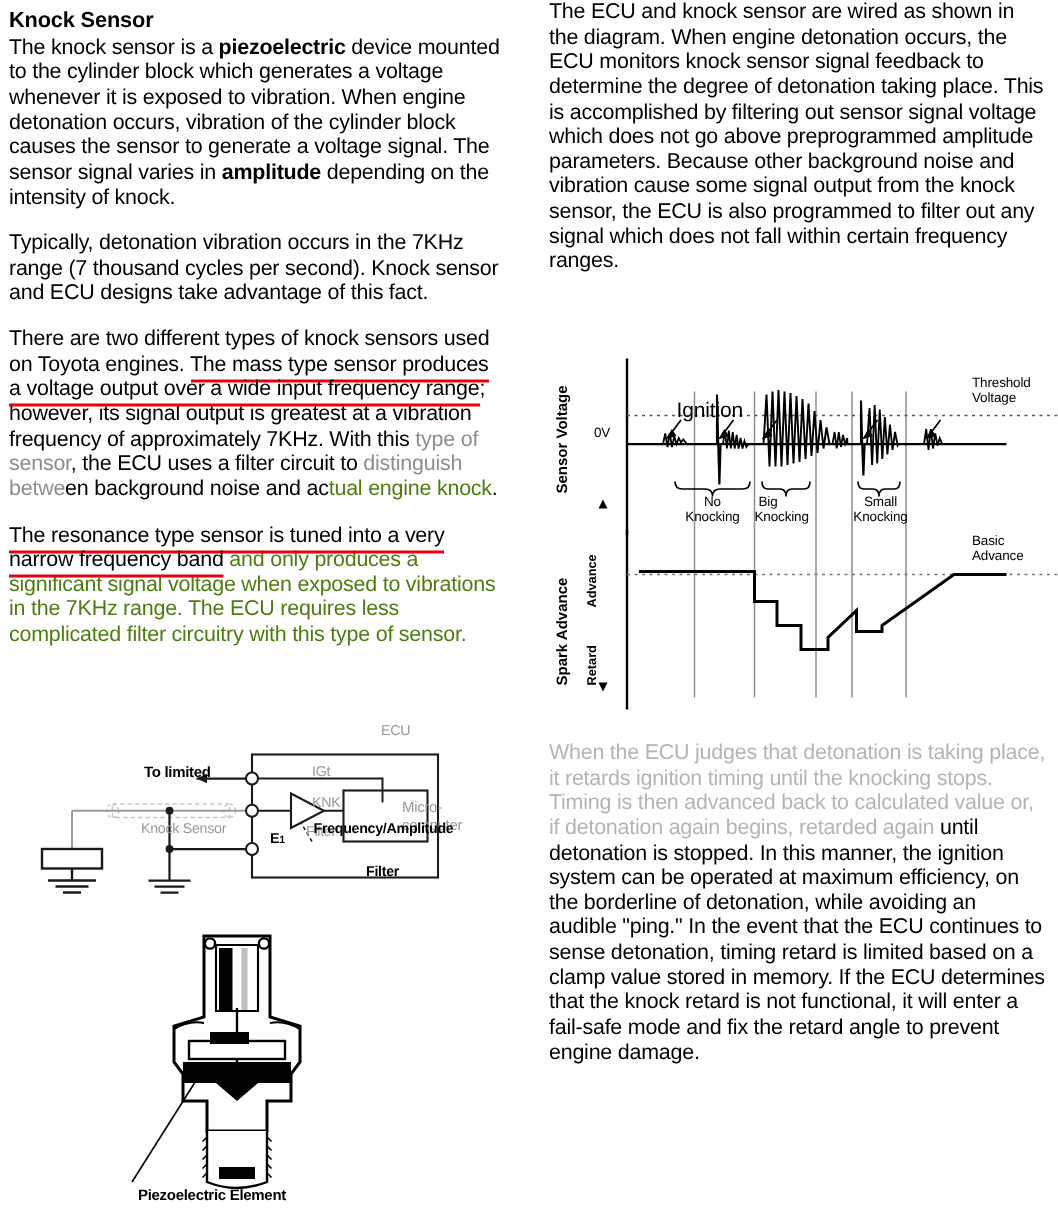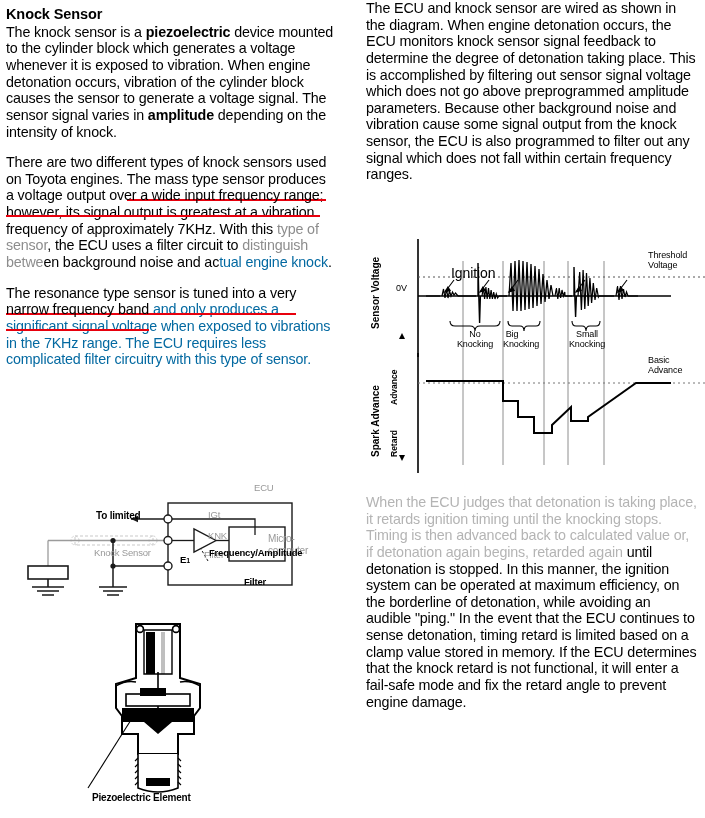--- a/index.html
+++ b/index.html
@@ -31,28 +31,28 @@
   }
   p.body-text {
     font-size: 14.3px;
     line-height: 1.165;
     margin: 0 0 14px 0;
     letter-spacing: -0.15px;
   }
   p.body-text.tight { margin-bottom: 0; }
   .faded { color: #b4b4b4; }
   .faded2 { color: #8d8d8d; }
-  .faded3 { color: #0369a1; }
+  .faded3 { color: #4d7c0f; }
   b { font-weight: bold; }
 
   
   .mark {
     position: relative;
     box-shadow: inset 0 -2px 0 0 #e8000d;
-    padding-bottom: 14px;
+    padding-bottom: 4px;
   }
 
   
   #circuit-diagram {
     position: absolute;
     left: 0px;
     top: 483px;
     width: 340px;
     height: 130px;
   }
@@ -103,20 +103,21 @@
 </style>
 </head>
 <body>
 
 <div class="col" id="left-column">
 
   <h2 class="section-heading">Knock Sensor</h2>
 
   <p class="body-text"><span>The knock sensor is a </span><b>piezoelectric</b><span> device mounted to the cylinder block which generates a voltage whenever it is exposed to vibration. When engine detonation occurs, vibration of the cylinder block causes the sensor to generate a voltage signal. The sensor signal varies in </span><b>amplitude</b><span> depending on the intensity of knock.</span></p>
 
+  <p class="body-text">Typically, detonation vibration occurs in the 7KHz range (7 thousand cycles per second). Knock sensor and ECU designs take advantage of this fact.</p>
 
   <p class="body-text"><span>There are two different types of knock sensors used on Toyota engines. </span><span class="mark">The mass type sensor produces a voltage output over a wide input frequency range</span><span>; however, its signal output is greatest at a vibration frequency of approximately 7KHz. With this </span><span class="faded2">type of sensor</span><span>, the ECU uses a filter circuit to </span><span class="faded2">distinguish betwe</span><span>en background noise and ac</span><span class="faded3">tual engine knock</span><span>.</span></p>
 
   <p class="body-text tight"><span class="mark">The resonance type sensor is tuned into a very narrow frequency band</span><span class="faded3"> and only produces a significant signal voltage when exposed to vibrations in the 7KHz range. The ECU requires less complicated filter circuitry with this type of sensor.</span></p>
 
 </div>
 
 <div id="circuit-diagram">
   <svg width="340" height="130" viewBox="0 0 340 130">
 

